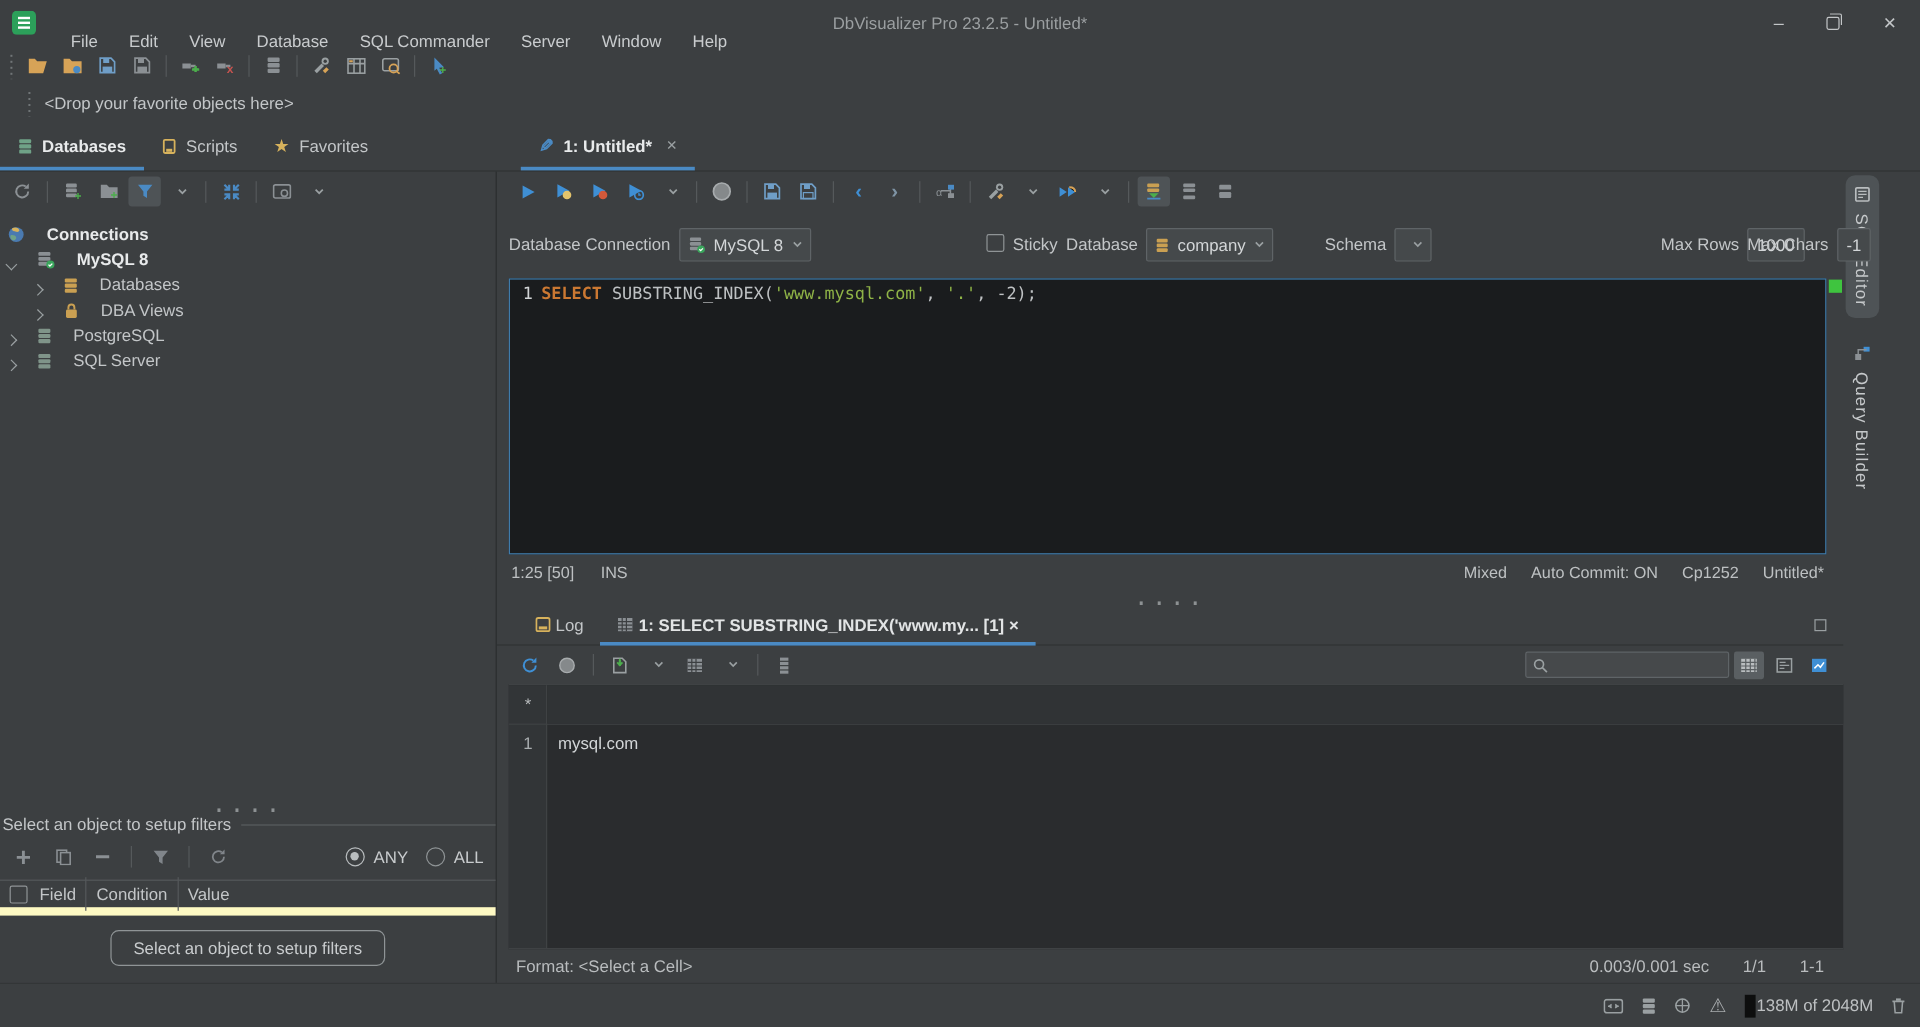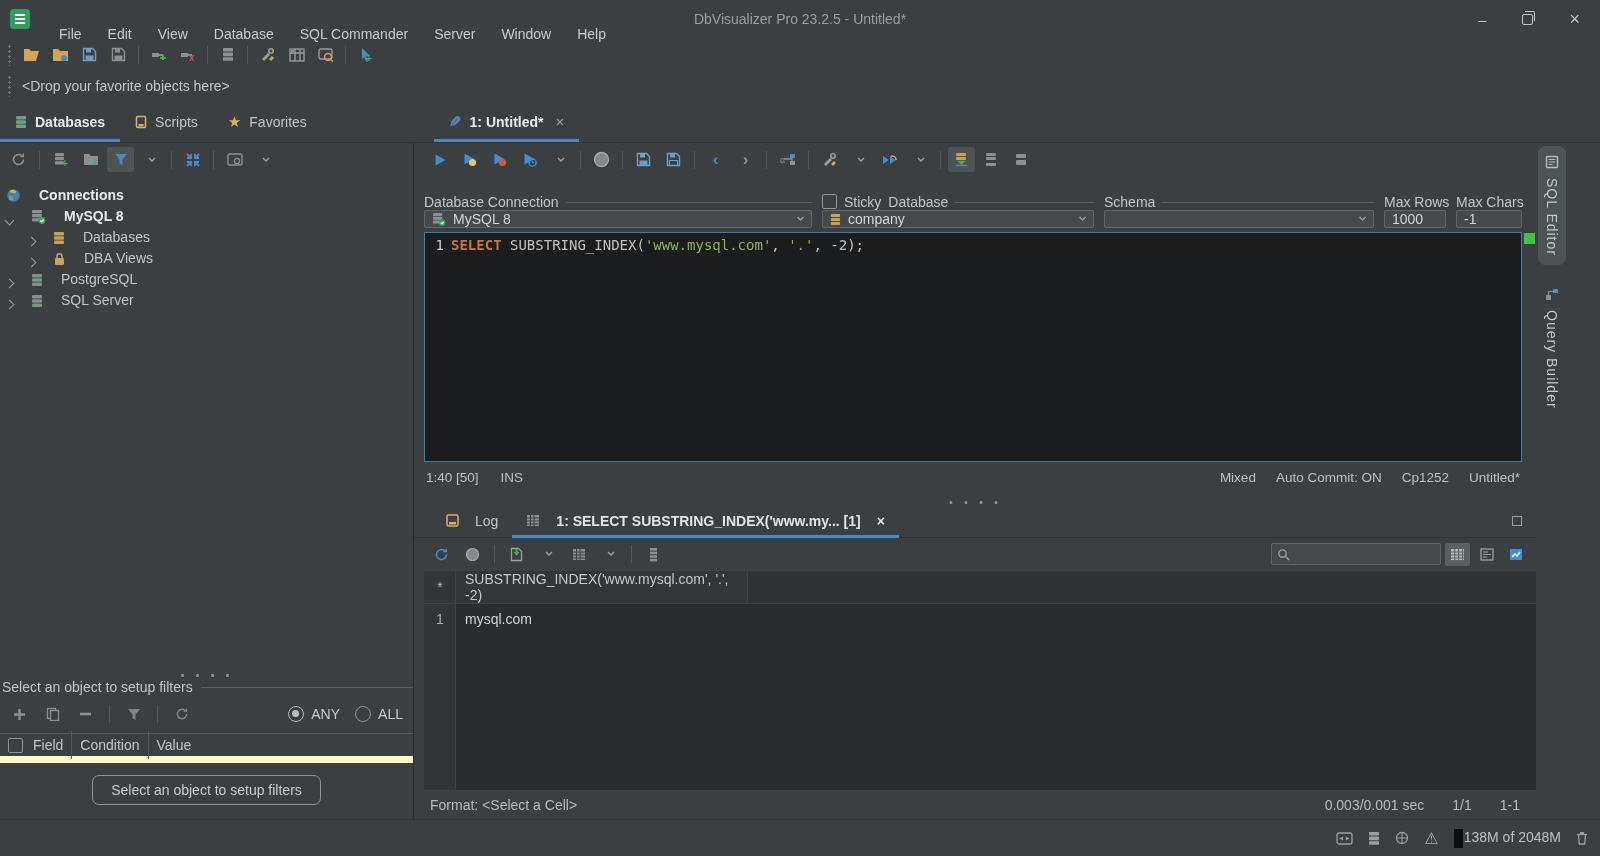--- a/index.html
+++ b/index.html
@@ -25,21 +25,21 @@
   .toolbar-main { height:33px; display:flex; align-items:center; gap:2px; padding-left:3px; }
   .grip-v { width:5px; height:22px; margin:0 4px;
     background-image:radial-gradient(circle,#70757 7 1px, transparent 1.2px);
     background-image:radial-gradient(circle,#707577 1px, transparent 1.2px);
     background-size:5px 5px; background-repeat:repeat-y; }
   .tbtn { width:27px; height:25px; display:flex; align-items:center; justify-content:center; border-radius:3px; position:relative; }
   .tbtn.active { background:#4e5356; }
   .tsep { width:1px; height:18px; background:#55595b; margin:0 4px; }
   .chev { width:8px; height:6px; margin-left:2px; }
 
-  .fav-bar { height:30px; display:flex; align-items:center; padding-left:3px; color:#c3c6c8; }
+  .fav-bar { height:30px; display:flex; align-items:center; padding-left:18px; color:#c3c6c8; }
 
   
   .tab-row { height:42px; display:flex; align-items:stretch; border-bottom:1px solid #303334; }
   .left-tabs { width:414px; display:flex; }
   .tab { display:flex; align-items:center; gap:8px; padding:0 15px; position:relative; color:#c3c6c8; }
   .tab.active { color:#e8eaeb; font-weight:bold; }
   .tab.active::after { content:""; position:absolute; left:0; right:0; bottom:0; height:3px; background:#4a8ac4; }
   .tab .close-x { color:#9aa0a2; font-weight:normal; font-size:15px; margin-left:4px; }
 
   
@@ -68,40 +68,40 @@
   .cond-header { height:30px; display:flex; align-items:center; border-top:1px solid #55595b; border-bottom:7px solid #fef9c3; margin-top:4px; color:#c3c6c8; }
   .cond-header .chk { margin:0 10px 0 8px; }
   .chk { width:15px; height:15px; border:1.3px solid #8f9496; border-radius:2px; background:transparent; flex:none; }
   .colsep { width:1px; height:28px; background:#55595b; margin:0 8px; }
   .lp-btnrow { flex:none; display:flex; justify-content:center; padding:12px 0 14px; }
   .ghost-btn { border:1px solid #8f9496; border-radius:7px; padding:6px 18px; color:#c9ccce; background:transparent; font-size:14px; }
 
   
   .sql-toolbar { height:33px; display:flex; align-items:center; gap:3px; padding-left:12px; }
   .conn-row { height:56px; display:flex; gap:10px; padding:0 14px 4px 10px; }
-  .fgroup { display:flex; flex-direction:column;margin-top:14px; }
+  .fgroup { display:flex; flex-direction:row;margin-top:14px; }
   .fhead { height:22px; display:flex; align-items:center; gap:7px; color:#c3c6c8; white-space:nowrap; padding-top:4px; }
   .fctl { height:28px; background:#45494b; border:1px solid #5f6467; border-radius:2px; display:flex; align-items:center; padding:0 7px; gap:7px; color:#d3d6d8; }
   .fctl .chev { margin-left:auto; }
   .g-conn { width:388px; } .g-db { width:272px; } .g-schema { flex:1; } .g-rows { width:62px; } .g-chars { width:66px; }
 
   .editor { height:230px; margin:0 14px 0 10px; background:#1a1c1e; border:1px solid #3f7cab; position:relative;
     font-family:"DejaVu Sans Mono", monospace; font-size:14px; padding-top:3px; }
   .codeline { display:flex; line-height:19px; color:#bec1c3; white-space:pre; }
   .lnum { width:16px; text-align:right; margin-right:7px; margin-left:3px; color:#d0d3d5; }
   .tok-kw { color:#cb7832; font-weight:bold; }
   .tok-str { color:#8fb347; }
   .ed-ok { position:absolute; right:-14px; top:0px; width:11px; height:11px; background:#3fc43f; }
 
   .editor-status { height:30px; display:flex; align-items:center; padding:0 16px 0 12px; color:#bdc0c2; font-size:13.5px; }
   .editor-status .gap { width:22px; }
   .es-right { margin-left:auto; display:flex; gap:20px;text-align:center; }
 
   .res-tabs { height:34px; display:flex; align-items:center; padding-left:18px; border-bottom:1px solid #303334; position:relative; }
-  .res-tab { display:flex; align-items:center; gap:16px; padding:0 14px; height:100%; position:relative; color:#c3c6c8;justify-content:center; }
+  .res-tab { display:flex; align-items:center; gap:4px; padding:0 14px; height:100%; position:relative; color:#c3c6c8;justify-content:center; }
   .res-tab.active { color:#e2e4e5; font-weight:bold; }
   .res-tab.active::after { content:""; position:absolute; left:0; right:0; bottom:-1px; height:3px; background:#4a8ac4; }
   .panel-max { margin-left:auto; margin-right:14px; width:10px; height:10px; border:1.4px solid #9aa0a2; }
 
   .res-toolbar { height:32px; display:flex; align-items:center; gap:4px; padding-left:14px; }
   .search-box { width:170px; height:22px; background:#46494b; border:1px solid #5f6467; border-radius:2px; display:flex; align-items:center; padding:0 5px; gap:4px; }
   .rt-right { margin-left:auto; display:flex; align-items:center; gap:4px; padding-right:8px; }
   .sqbtn { width:25px; height:23px; display:flex; align-items:center; justify-content:center; border-radius:2px; }
   .sqbtn.active { background:#5a5f62; }
 
@@ -763,21 +763,21 @@
     </div>
 
     <div class="editor">
       <div class="codeline">
         <span class="lnum">1</span><span class="tok-kw">SELECT</span><span> SUBSTRING_INDEX(</span><span class="tok-str">'www.mysql.com'</span><span>, </span><span class="tok-str">'.'</span><span>, -2);</span>
       </div>
       <div class="ed-ok"></div>
     </div>
 
     <div class="editor-status">
-      <span>1:40 [50]</span>
+      <span>1:25 [50]</span>
       <span class="gap"></span>
       <span>INS</span>
       <div class="es-right">
         <span>Mixed</span>
         <span>Auto Commit: ON</span>
         <span>Cp1252</span>
         <span>Untitled*</span>
       </div>
     </div>
 
@@ -906,21 +906,20 @@
               </svg>
             </span>
         </div>
       </div>
     </div>
 
     <div class="res-grid">
       <div class="gutter-strip"></div>
       <div class="g-header">
         <div class="g-corner">*</div>
-        <div class="g-colcell">SUBSTRING_INDEX('www.mysql.com', '.', -2)</div>
         <div class="g-headrest"></div>
       </div>
       <div class="g-row">
         <div class="g-rownum">1</div>
         <div class="g-cell">mysql.com</div>
       </div>
     </div>
 
     <div class="res-footer">
       <span>Format: &lt;Select a Cell&gt;</span>

